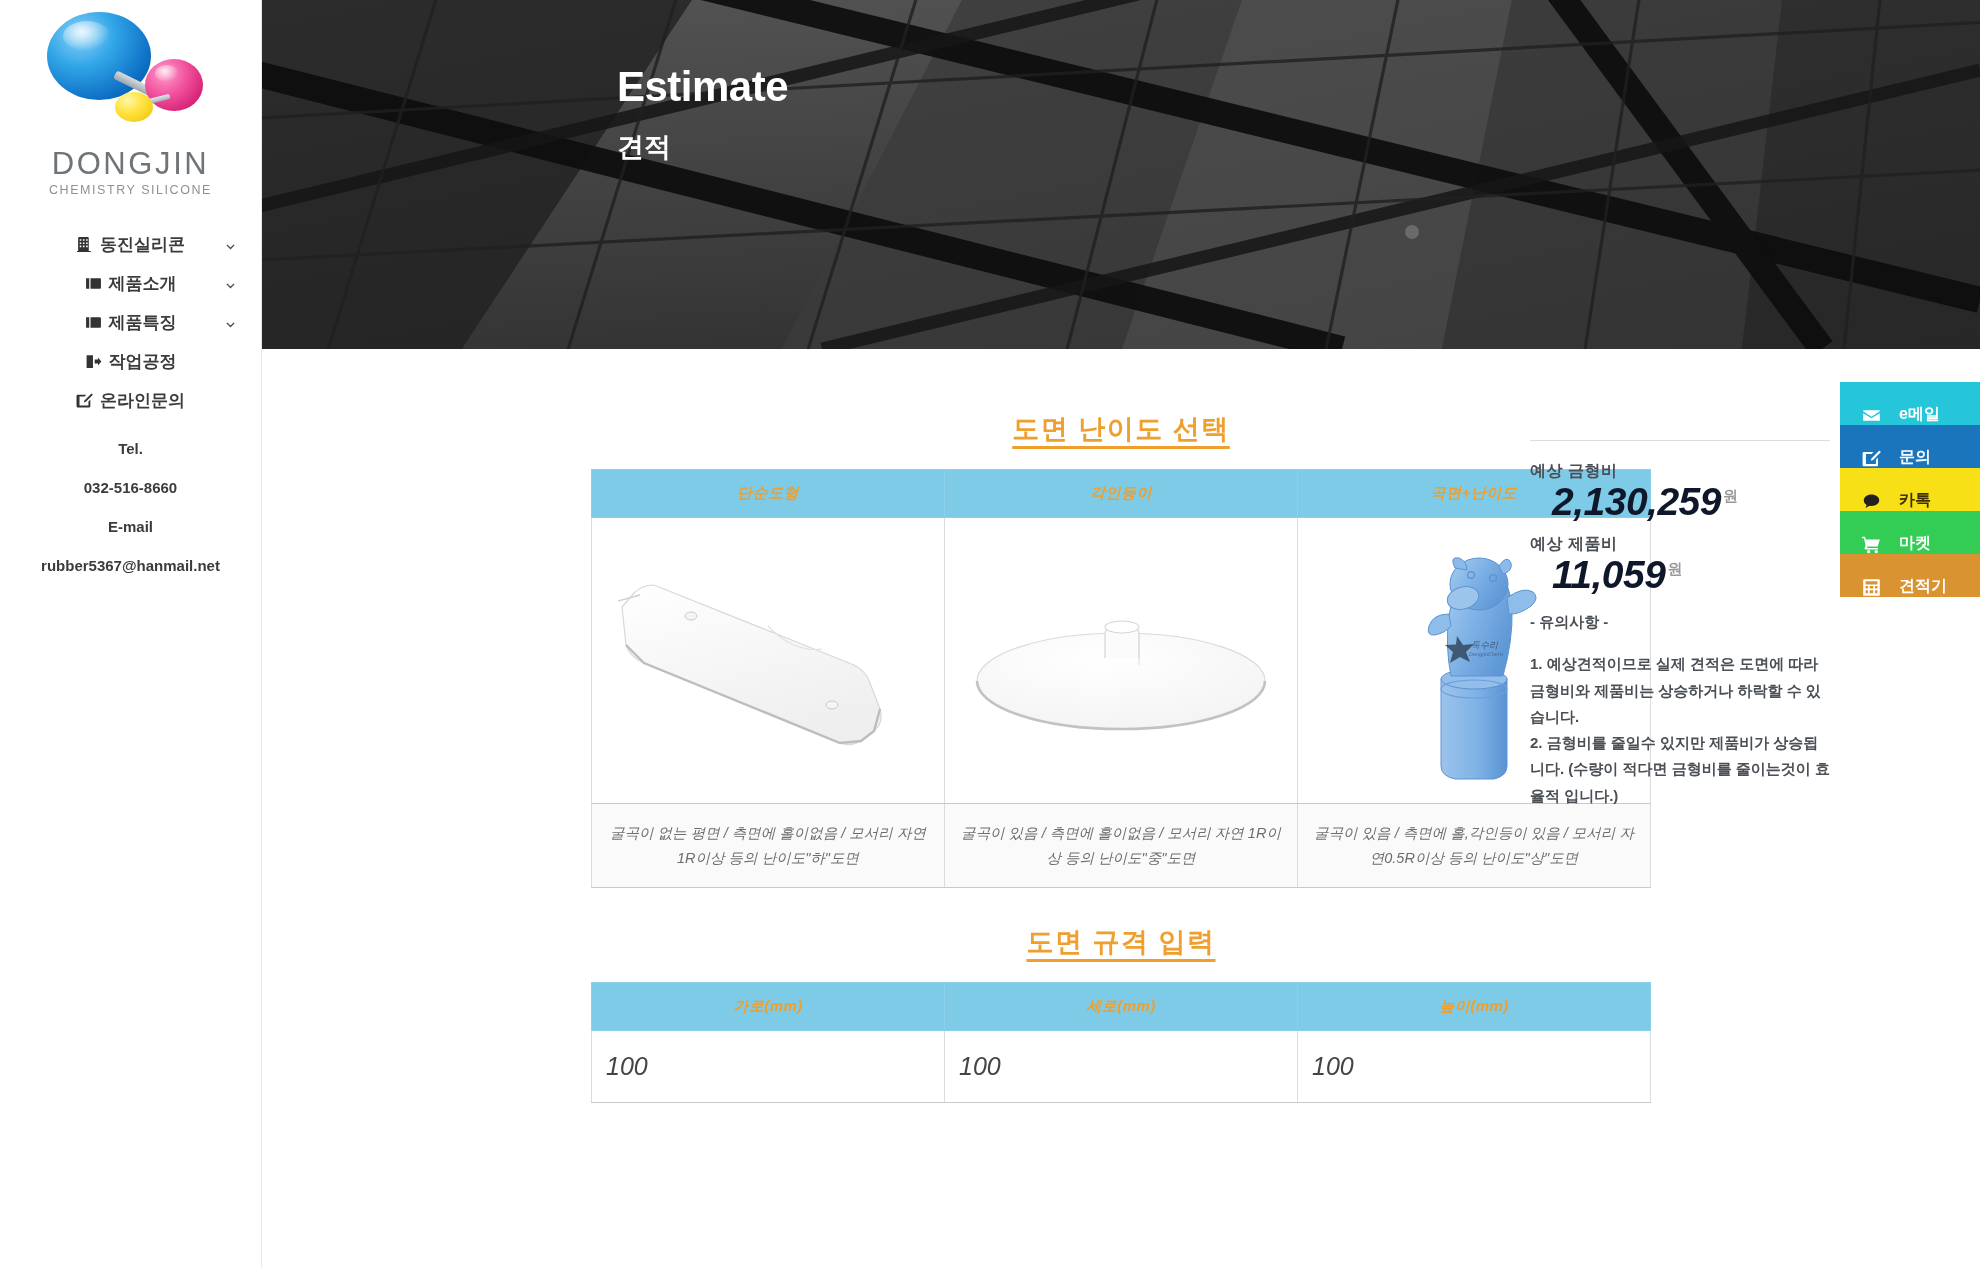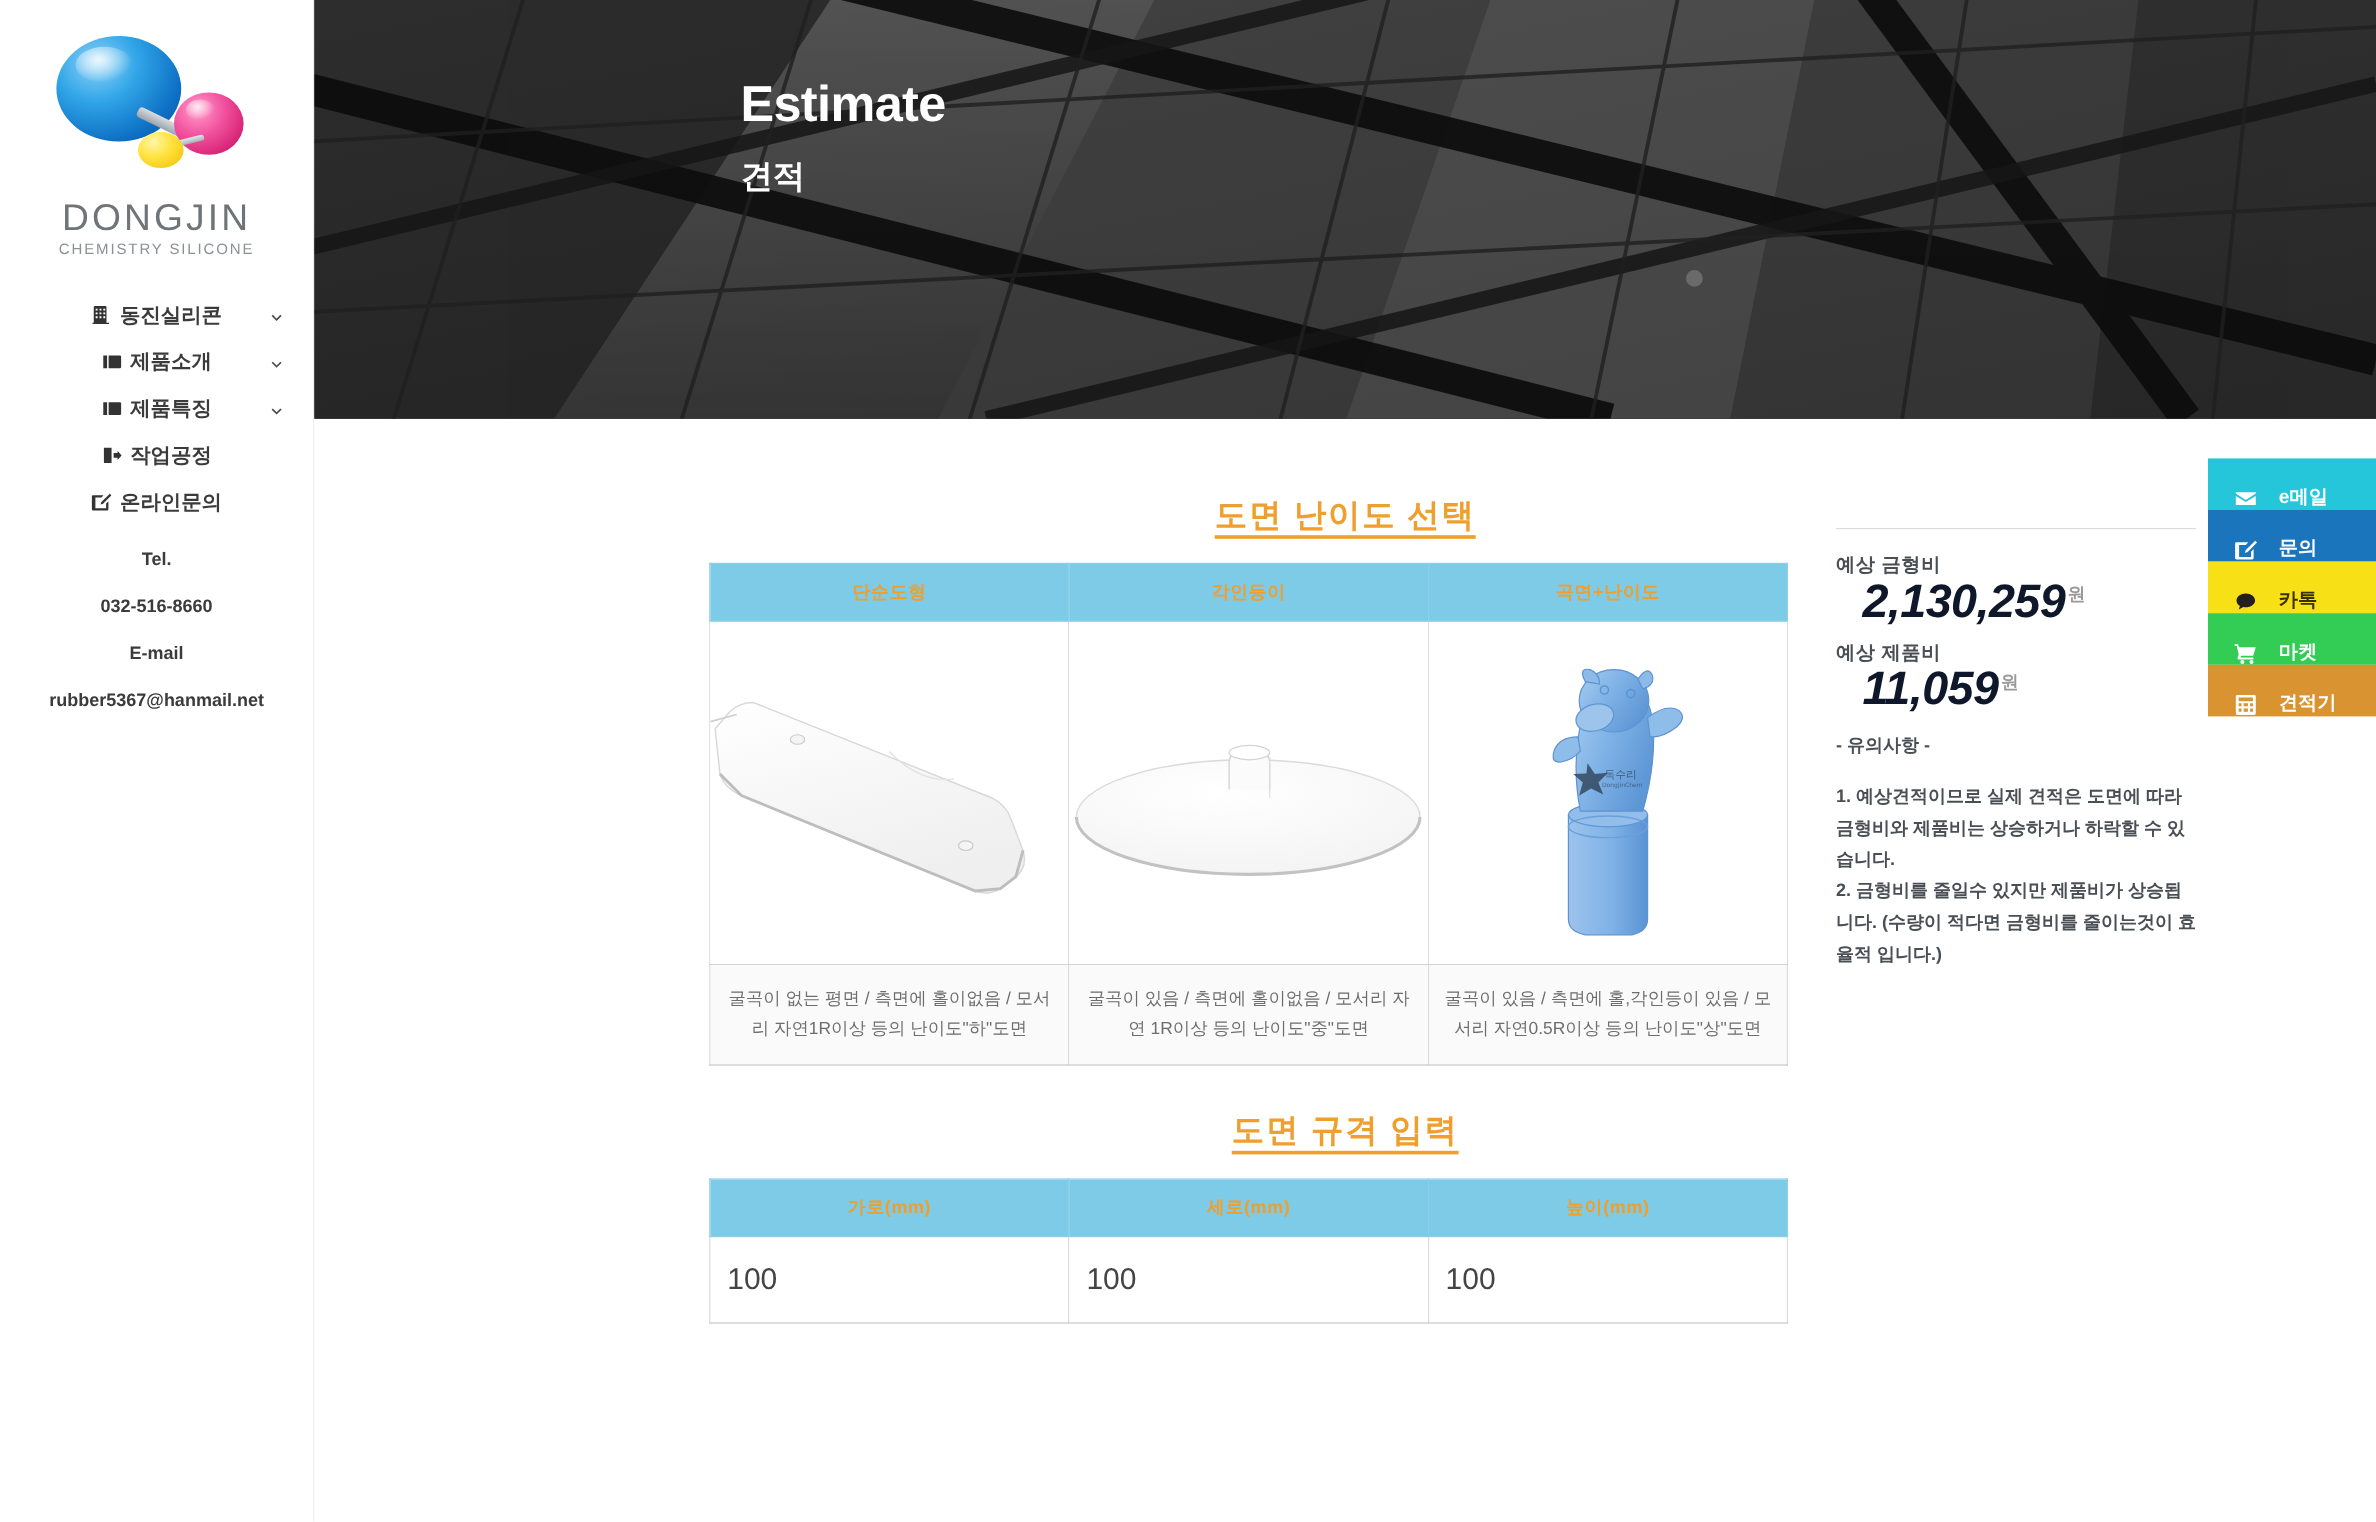--- a/index.html
+++ b/index.html
@@ -14,21 +14,21 @@
 
   
   .sidebar {
     width: 262px; height: 1268px;
     background: #ffffff;
     border-right: 1px solid #e9e9e9;
     flex: 0 0 262px;
     position: relative;
     display: flex; flex-direction: column; align-items: center;
   }
-  .logo-wrap { width: 262px; padding-top: 22px; display:flex; flex-direction:column; align-items:center; }
+  .logo-wrap { width: 262px; padding-top: 4px; display:flex; flex-direction:column; align-items:center; }
   .logo-art { width: 180px; height: 140px; position: relative; }
   .blob-blue {
     position: absolute; left: 6px; top: 8px; width: 104px; height: 88px;
     border-radius: 50%;
     background: radial-gradient(ellipse at 32% 26%, #8fd2f7 0%, #31a6e8 34%, #0d6fc4 72%, #0a4f93 100%);
   }
   .blob-blue::after{
     content:""; position:absolute; left:16%; top:10%; width:46%; height:34%;
     border-radius:50%; background:radial-gradient(ellipse at 40% 35%, rgba(255,255,255,.85), rgba(255,255,255,0) 70%);
   }
@@ -91,21 +91,21 @@
   .hero-sub { font-size: 27px; font-weight: 700; margin-top: 20px; }
 
   .content { position: relative; padding: 0; }
   .sec-title {
     text-align: center; color: #ef9f2e; font-size: 27px; font-weight: 700;
     letter-spacing: 1.5px; text-decoration: underline;
     text-underline-offset: 8px; text-decoration-thickness: 3px;
   }
 
   .tbl-wrap { width: 1060px; margin: 0 auto; }
-  .tbl { width: 899px; border-collapse: collapse; table-layout: fixed; }
+  .tbl { width: 1060px; border-collapse: collapse; table-layout: fixed; font-style: italic; }
   .tbl th {
     background: #7ecbe8; color: #ef9f2e; font-size: 15px; font-weight: 700;
     height: 48px; border: 1px solid #8ad0ea; letter-spacing: .5px;
   }
   .tbl td { border-left: 1px solid #dcdcdc; border-right: 1px solid #dcdcdc; border-bottom:1px solid #c9c9c9; }
   .img-cell { height: 286px; vertical-align: middle; text-align: center; background:#fff; padding:0; position:relative; }
   .desc-cell {
     height: 84px; padding: 8px 10px; text-align: center; vertical-align: middle;
     font-size: 14.5px; color: #6d6d6d; line-height: 1.7; background:#fafafa;
     border-top: 1px solid #e4e4e4;

